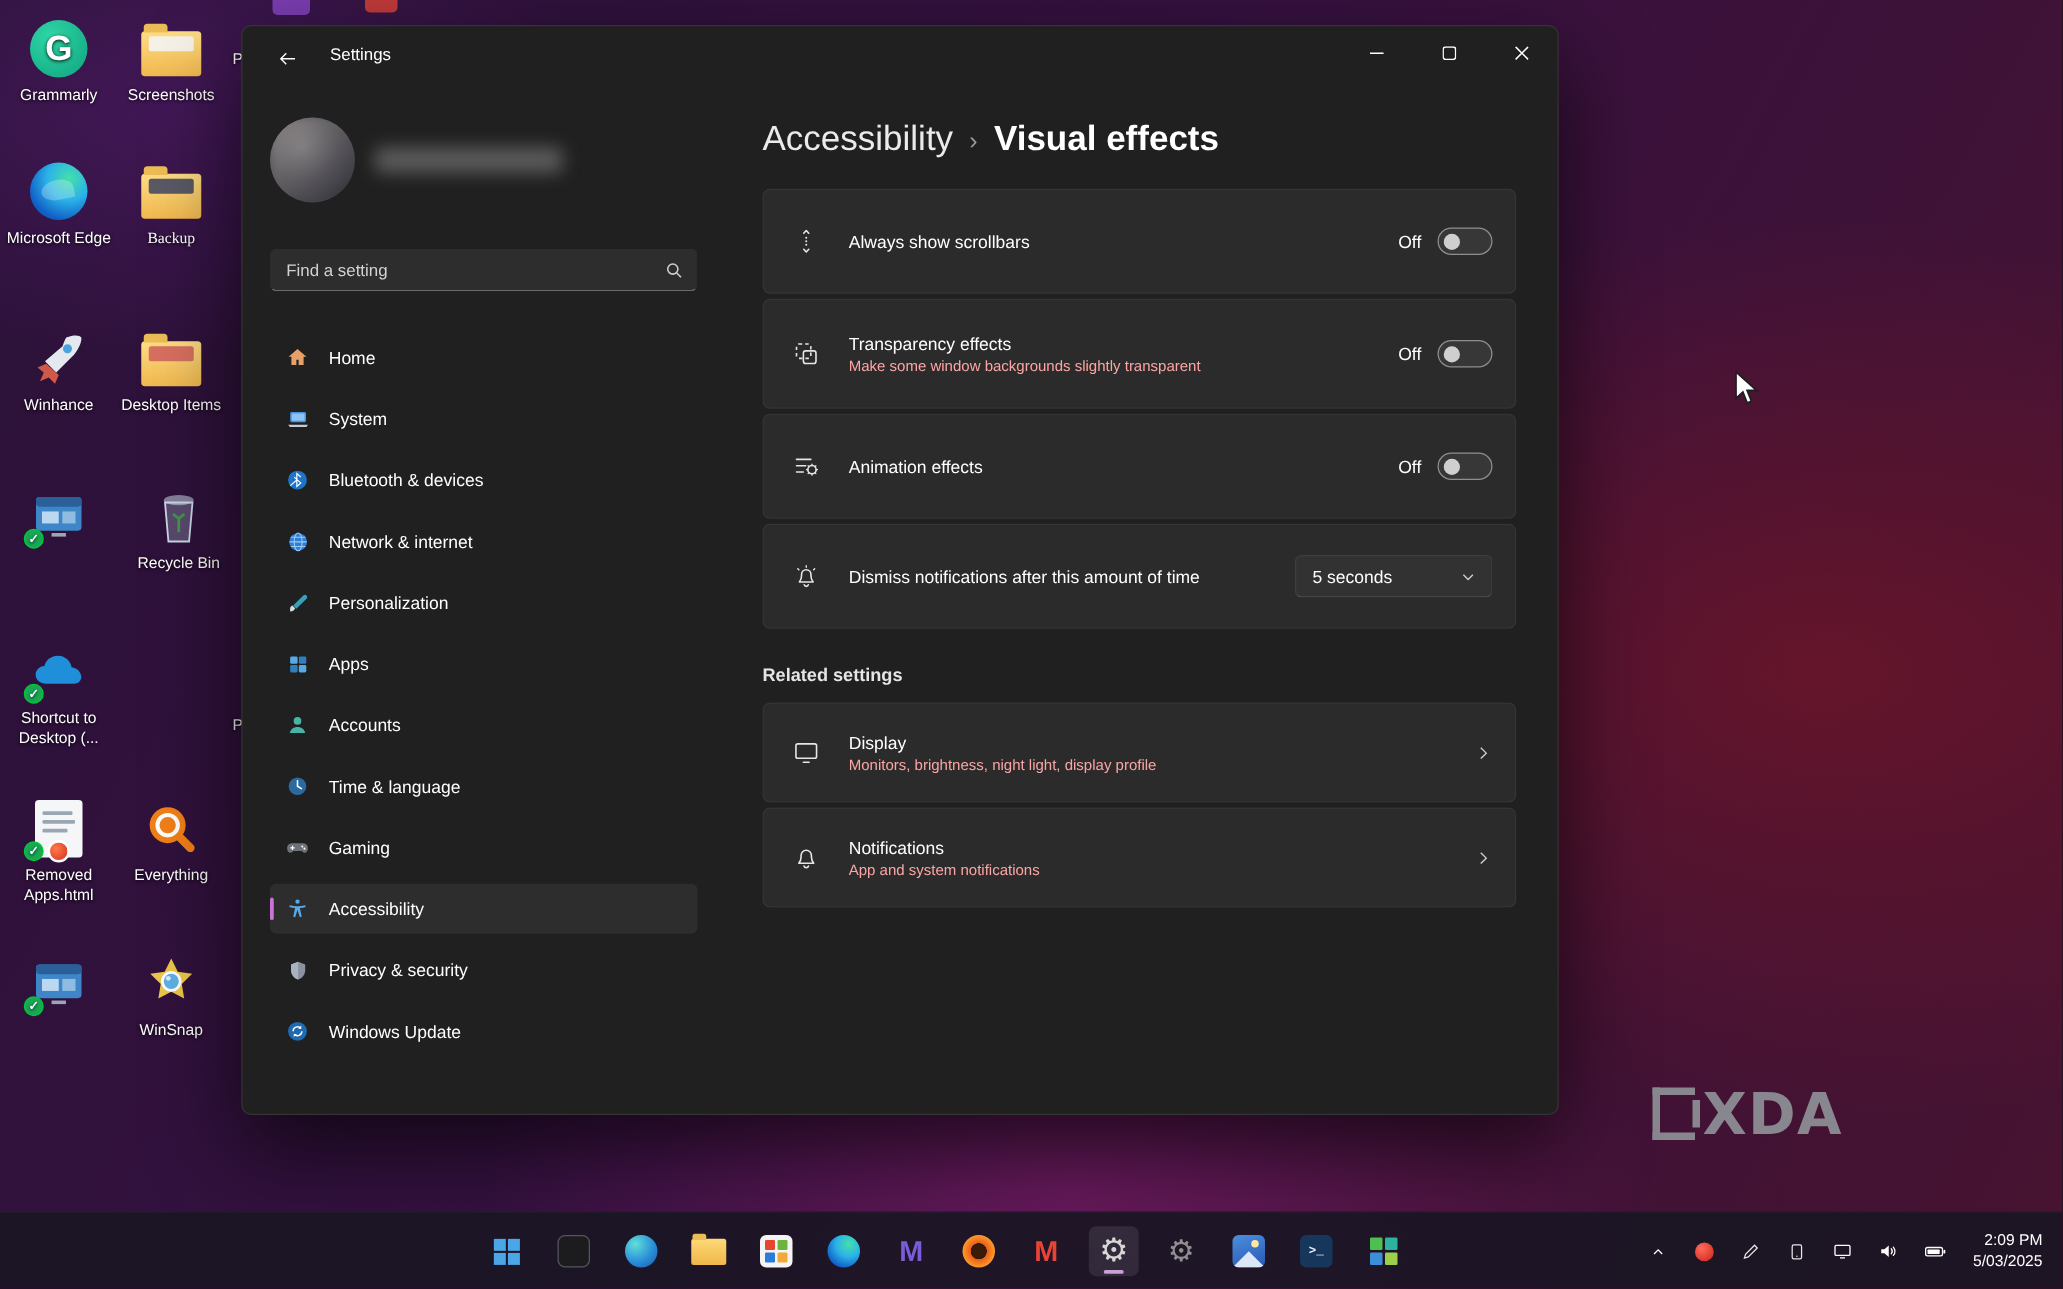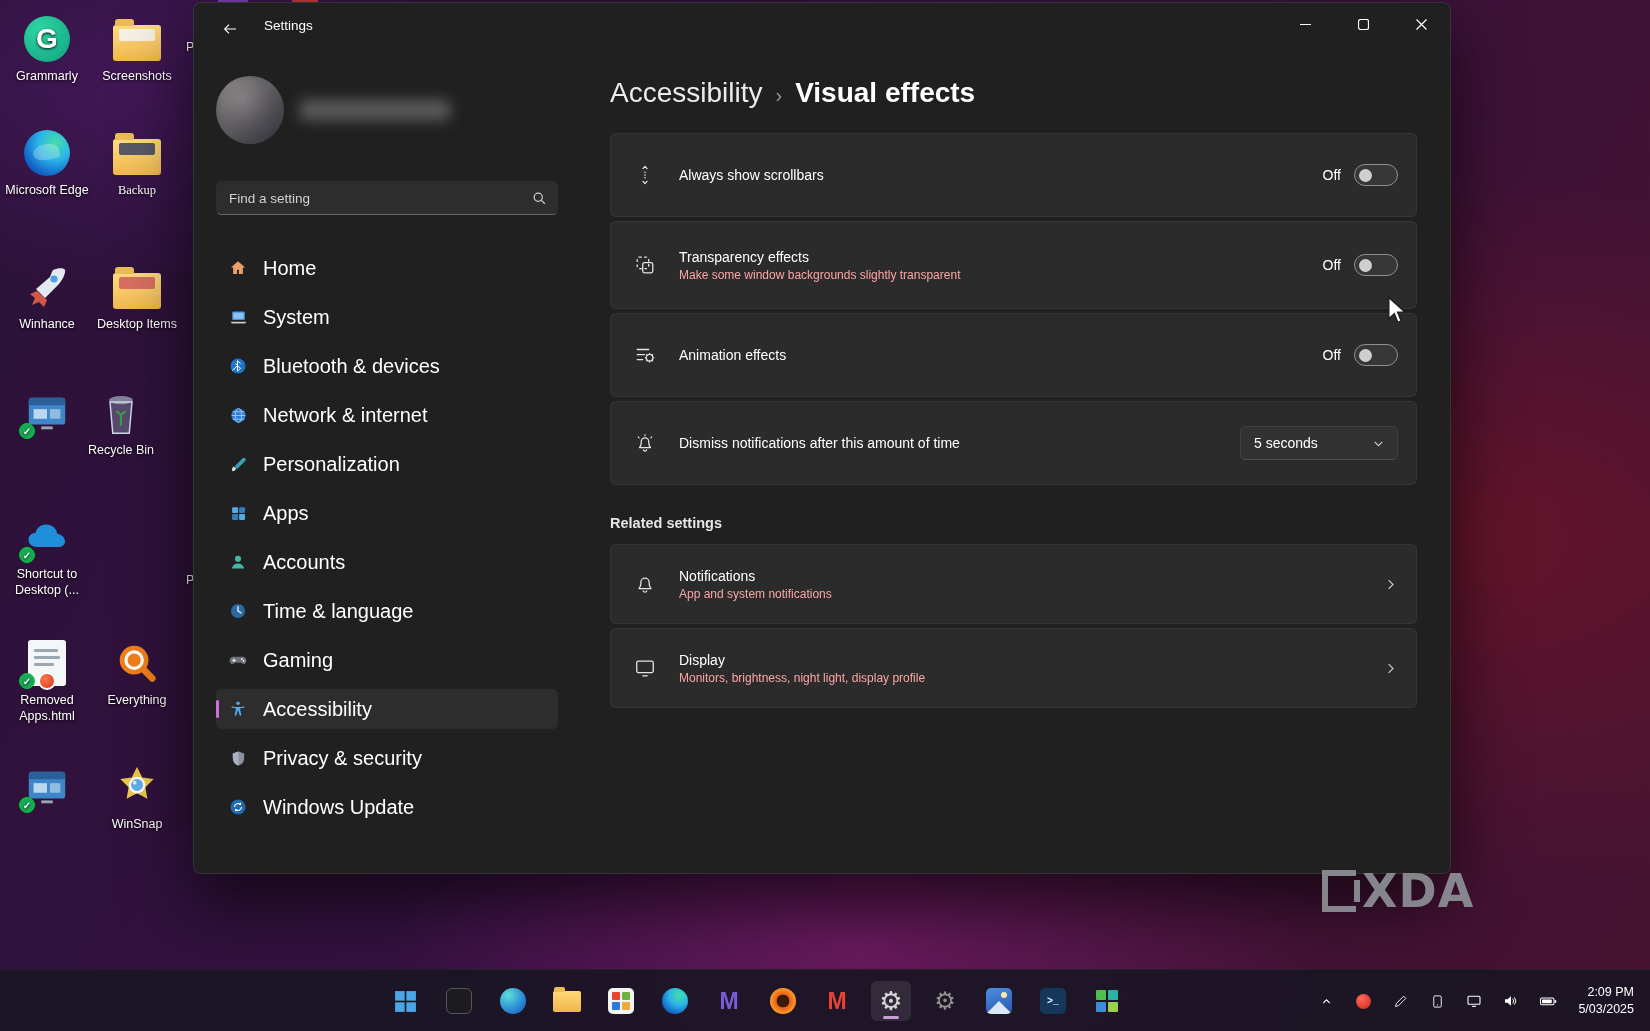--- a/index.html
+++ b/index.html
@@ -34,21 +34,21 @@
   .ic-doc { width:38px; height:46px; background:#f4f6f8; border-radius:3px; position:relative; }
   .ic-doc i { position:absolute; left:6px; height:3px; background:#9aa6b2; border-radius:1px; }
   .ic-doc i:nth-child(1){ top:9px; width:24px; } .ic-doc i:nth-child(2){ top:16px; width:26px; }
   .ic-doc i:nth-child(3){ top:23px; width:20px; }
   .ic-doc .doc-badge { position:absolute; left:50%; transform:translateX(-50%); bottom:-4px; width:18px; height:18px;
     border-radius:50%; background:radial-gradient(circle at 35% 35%, #ff7a4a, #d3321e); border:2px solid #fff; }
 
   .partial-label { position:absolute; color:#fff; font-size:12.5px; text-shadow:0 1px 3px rgba(0,0,0,.95); z-index:1; }
 
   
-  .win { position:absolute; left:193px; top:2px; width:1258px; height:872px; background:#202020;
+  .win { position:absolute; left:193px; top:20px; width:1054px; height:872px; background:#202020;
     border:1px solid rgba(255,255,255,.09); border-radius:8px; box-shadow:0 28px 70px rgba(0,0,0,.65); z-index:10;
     display:flex; flex-direction:column; overflow:hidden; }
   .titlebar { height:50px; flex-shrink:0; display:flex; align-items:flex-start; padding-left:18px; }
   .back-btn { width:36px; height:36px; margin-top:8px; border-radius:5px; display:flex; align-items:center; justify-content:center; cursor:pointer; }
   .win-title { font-size:13.5px; color:#fff; margin:15px 0 0 16px; }
   .win-controls { margin-left:auto; display:flex; }
   .wc-btn { width:58px; height:42px; display:flex; align-items:center; justify-content:center; cursor:pointer; }
 
   .content { display:flex; flex:1; min-height:0; }
 
@@ -59,21 +59,21 @@
     background:radial-gradient(circle at 40% 35%, #8a8a92 0%, #55555e 45%, #2e2e34 100%); position:relative; }
   .avatar::after { content:""; position:absolute; inset:0; background:linear-gradient(135deg, rgba(180,170,160,.5), rgba(40,40,50,.6)); filter:blur(4px); }
   .user-name-blur { width:150px; height:20px; border-radius:4px; background:#5c5c5c; filter:blur(7px); }
   .searchbox { margin-top:36px; height:34px; background:#2d2d2d; border:1px solid #2d2d2d; border-bottom:1.5px solid #696969;
     border-radius:5px; display:flex; align-items:center; padding:0 10px 0 12px; }
   .searchbox input { flex:1; background:transparent; border:none; outline:none; color:#e8e8e8; font-size:13.5px; font-family:inherit; }
   .searchbox input::placeholder { color:#d2d2d2; }
 
   .nav { margin-top:33px; display:flex; flex-direction:column; }
   .nav-item { height:40px; margin-bottom:9px; display:flex; align-items:center; gap:15px; padding:0 12px;
-    border-radius:5px; color:#fff; font-size:20px; position:relative; cursor:pointer; }
+    border-radius:5px; color:#fff; font-size:14px; position:relative; cursor:pointer; }
   .nav-item.selected { background:#2d2d2d; }
   .nav-item.selected::before { content:""; position:absolute; left:0; top:11px; width:3px; height:18px; border-radius:3px; background:#c973d6; }
   .nav-icon { width:20px; display:flex; justify-content:center; align-items:center; flex-shrink:0; }
 
   
   .main { flex:1; padding:24px 33px 0 37px; min-width:0; }
   .breadcrumb { display:flex; align-items:center; gap:13px; margin-bottom:24px; }
   .crumb-parent { font-size:28px; color:#ebebeb; cursor:pointer; }
   .crumb-sep { font-size:20px; color:#9a9a9a; padding-top:4px; }
   .crumb-current { font-size:28px; color:#fff; font-weight:600; }
@@ -200,21 +200,21 @@
         <rect x="5" y="8" width="38" height="28" rx="3" fill="#3f86c8"></rect>
         <rect x="5" y="8" width="38" height="8" rx="3" fill="#2a5f9a"></rect>
         <rect x="10" y="20" width="14" height="10" fill="#bcd8f0"></rect>
         <rect x="27" y="20" width="11" height="10" fill="#8fbce0"></rect>
         <rect x="18" y="38" width="12" height="3" fill="#9aa6b2"></rect>
       </svg>
       <span class="badge-check">✓</span>
     </div>
   </div>
 
-  <div class="desk-icon" style="left:78px; top:388px;align-items:center;">
+  <div class="desk-icon" style="left:100px; top:388px;align-items:center;">
     <div class="di-art">
       <svg width="44" height="48" viewBox="0 0 48 52">
         <ellipse cx="24" cy="12" rx="13" ry="4.5" fill="rgba(205,220,235,.55)"></ellipse>
         <path d="M12 14h24l-3 34H15z" fill="rgba(190,205,225,.3)" stroke="#c9d8e8" stroke-width="1.6"></path>
         <path d="M19 24l5 4 5-4M24 28v12" stroke="#3f9a4a" stroke-width="2.4" fill="none"></path>
       </svg>
     </div>
     <div class="di-label">Recycle Bin</div>
   </div>
 
@@ -528,53 +528,53 @@
               </div>
             </div>
           </div>
         </div>
 
         <div class="section-header">Related settings</div>
 
         <div class="cards">
           <div class="card related-card">
             <span class="card-icon">
+              <svg width="22" height="22" viewBox="0 0 24 24" fill="none" stroke="#e6e6e6" stroke-width="1.4" stroke-linecap="round">
+                <rect x="3" y="4.5" width="18" height="12.5" rx="1.6"></rect>
+                  <path d="M9.5 20.5h5"></path>
+              </svg>
+            </span>
+            <div class="card-text">
+              <span class="card-title">Display</span>
+              <span class="card-sub">Monitors, brightness, night light, display profile</span>
+            </div>
+            <div class="card-right">
+              <svg width="15" height="15" viewBox="0 0 24 24" fill="none" stroke="#cfcfcf" stroke-width="1.8">
+                  <path d="M9 5l7 7-7 7"></path>
+                </svg>
+            </div>
+          </div>
+
+          <div class="card related-card">
+            <span class="card-icon">
               <svg width="22" height="22" viewBox="0 0 24 24" fill="none" stroke="#e6e6e6" stroke-width="1.4" stroke-linecap="round" stroke-linejoin="round">
                 <path d="M5.5 17h13c-1.3-1.6-2-3.6-2-5.7v-1.1a4.5 4.5 0 0 0-9 0v1.1c0 2.1-.7 4.1-2 5.7z"></path>
                 <path d="M10 19.5a2.1 2.1 0 0 0 4 0"></path>
               </svg>
             </span>
             <div class="card-text">
               <span class="card-title">Notifications</span>
               <span class="card-sub">App and system notifications</span>
             </div>
             <div class="card-right">
               <svg width="15" height="15" viewBox="0 0 24 24" fill="none" stroke="#cfcfcf" stroke-width="1.8">
                   <path d="M9 5l7 7-7 7"></path>
                 </svg>
             </div>
           </div>
-
-          <div class="card related-card">
-            <span class="card-icon">
-              <svg width="22" height="22" viewBox="0 0 24 24" fill="none" stroke="#e6e6e6" stroke-width="1.4" stroke-linecap="round">
-                <rect x="3" y="4.5" width="18" height="12.5" rx="1.6"></rect>
-                  <path d="M9.5 20.5h5"></path>
-              </svg>
-            </span>
-            <div class="card-text">
-              <span class="card-title">Display</span>
-              <span class="card-sub">Monitors, brightness, night light, display profile</span>
-            </div>
-            <div class="card-right">
-              <svg width="15" height="15" viewBox="0 0 24 24" fill="none" stroke="#cfcfcf" stroke-width="1.8">
-                  <path d="M9 5l7 7-7 7"></path>
-                </svg>
-            </div>
-          </div>
         </div>
       </div>
     </div>
   </div>
 
   <div class="watermark">
     <div class="wm-mark"></div>
     <span class="wm-text">XDA</span>
   </div>
 

